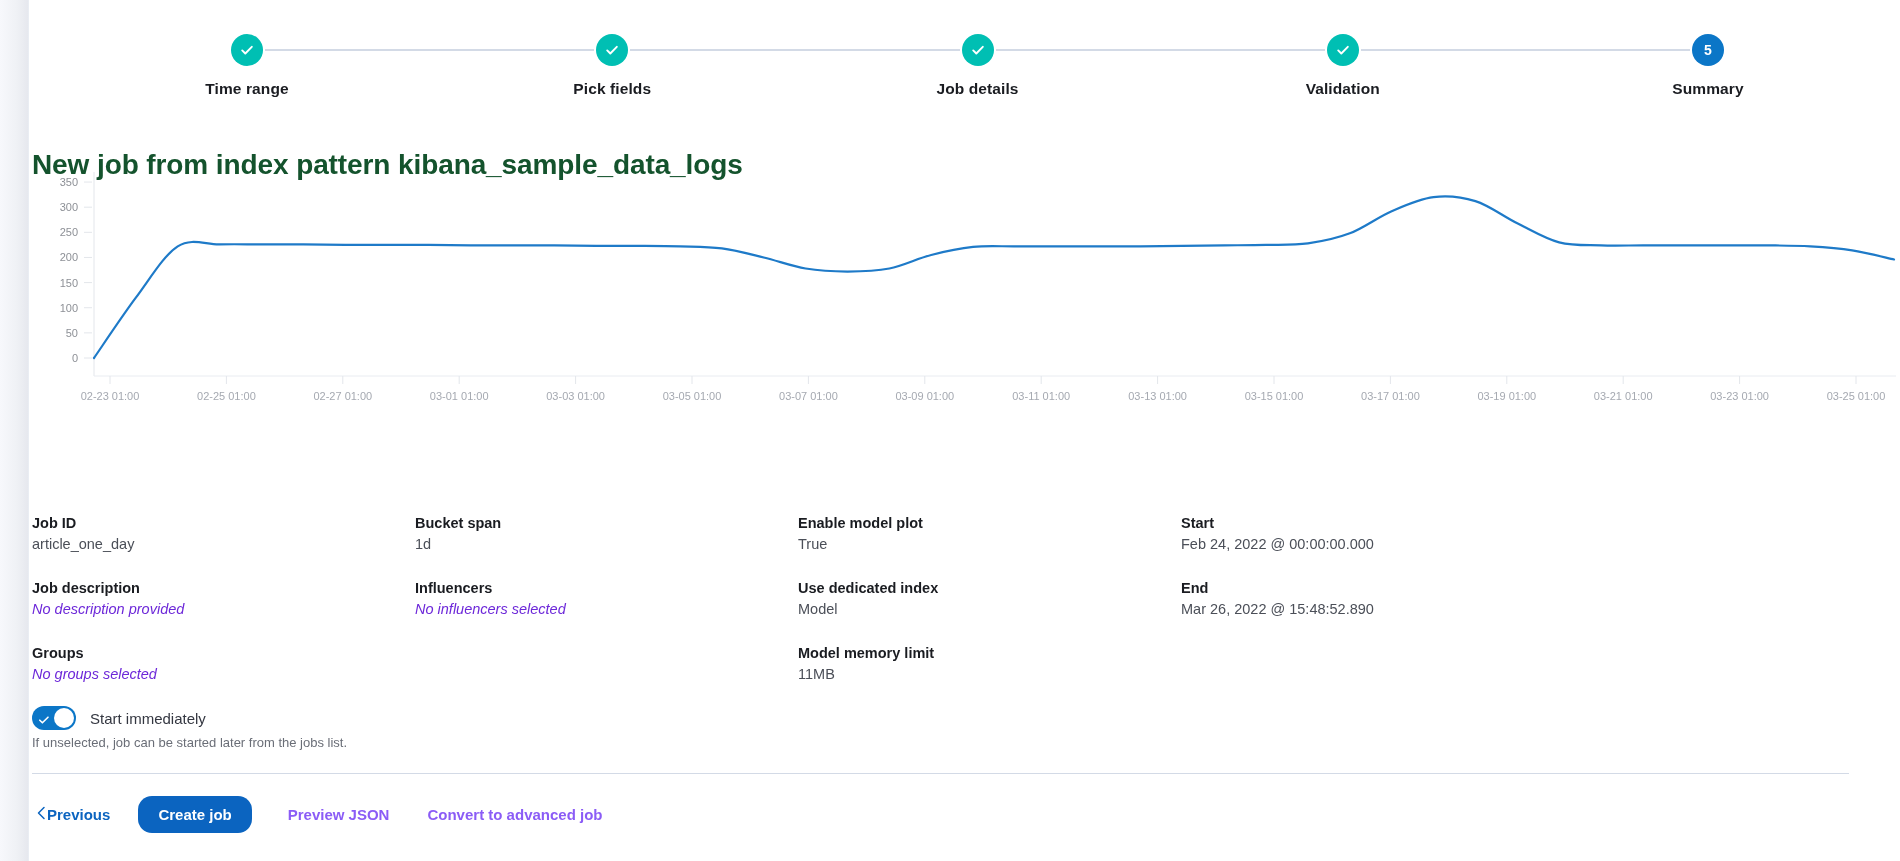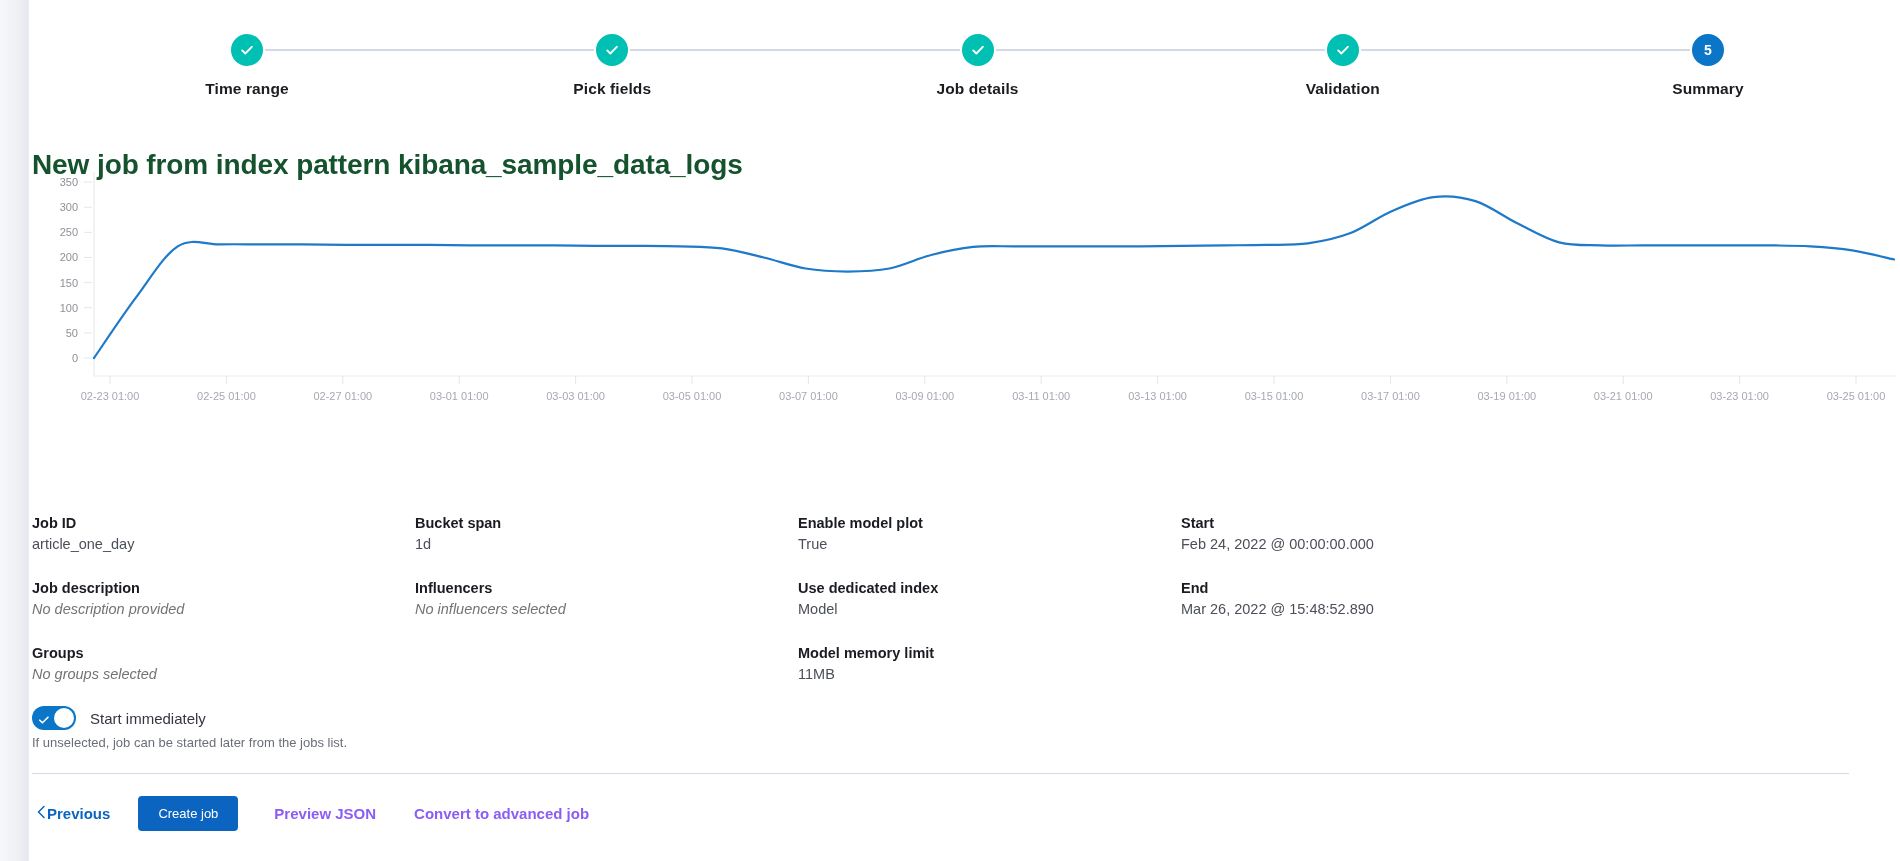--- a/index.html
+++ b/index.html
@@ -132,21 +132,21 @@
     font-weight: 700;
     color: #1a1c21;
     margin-bottom: 5px;
   }
   .det-value {
     font-size: 14.5px;
     color: #4b4f58;
   }
   .det-value.muted {
     font-style: italic;
-    color: #737373;
+    color: #6d28d9;
   }
 
   
   .toggle-row {
     position: absolute;
     left: 4px; top: 706px;
     display: flex;
     align-items: center;
     justify-content: center;
   }
@@ -201,24 +201,24 @@
     color: #0b64c0;
     font-size: 15px;
     font-weight: 600;
     cursor: pointer;
     padding: 6px 4px;
   }
   .btn-primary {
     margin-left: 24px;
     background: #0b64c0;
     color: #ffffff;
-    font-size: 13px;
-    font-weight: 400;
+    font-size: 15px;
+    font-weight: 700;
     border: none;
-    border-radius: 4px;
+    border-radius: 14px;
     padding: 10px 20px;
     cursor: pointer;
     font-family: "Liberation Sans", sans-serif;
   }
   .link-btn {
     margin-left: 34px;
     color: #8b5cf6;
     font-size: 15px;
     font-weight: 600;
     cursor: pointer;

